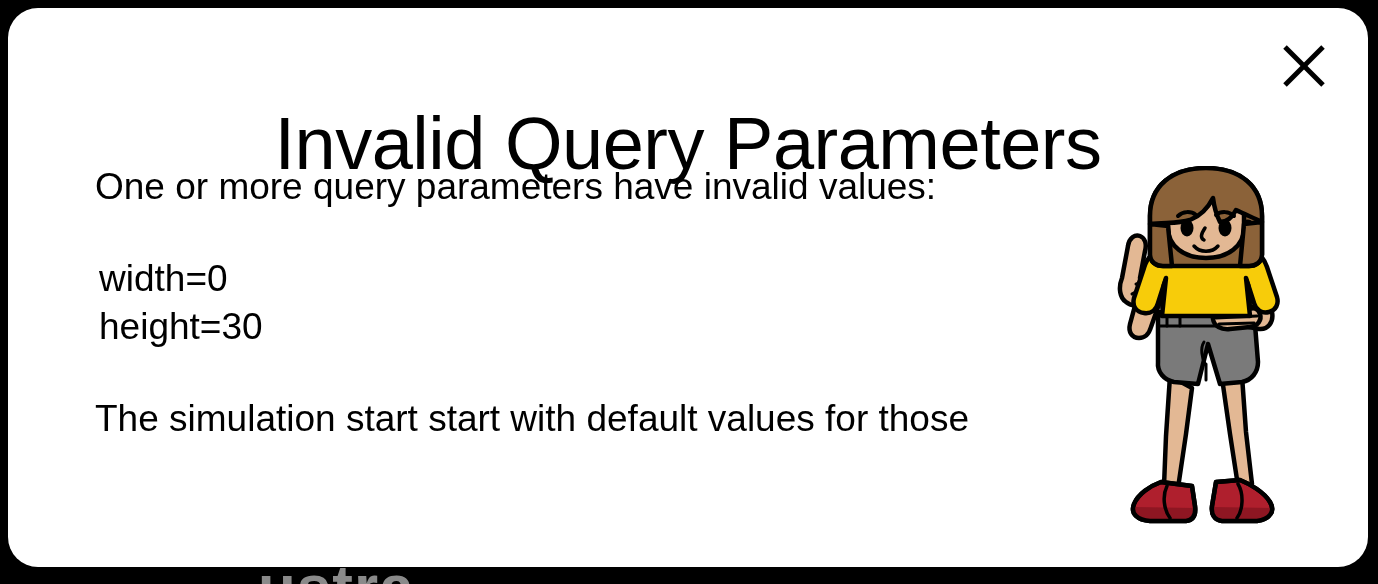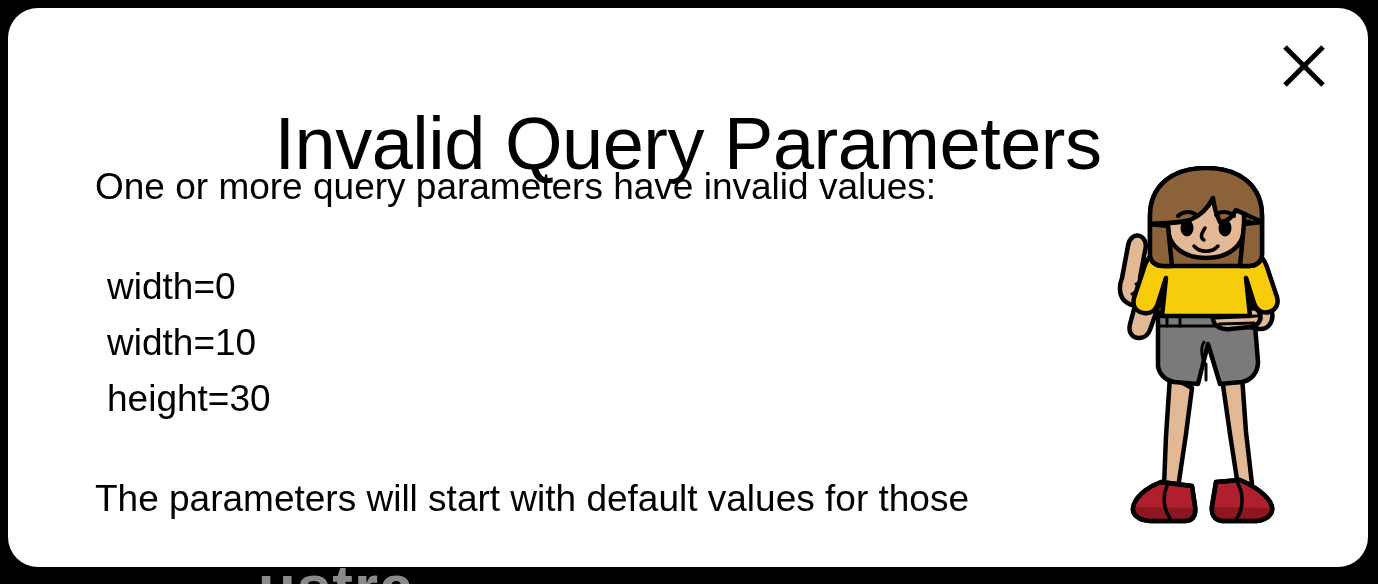--- a/index.html
+++ b/index.html
@@ -82,21 +82,21 @@
     position: absolute;
     left: 87px;
     top: 157px;
     width: 990px;
     font-size: 37px;
     color: #000000;
     line-height: 44px;
   }
   .body-paragraph { margin: 0; }
   .body-spacer { height: 44px; }
-  .param-line { margin: 12px; white-space: nowrap; }
+  .param-line { margin: 4px; white-space: nowrap; }
 
   
   #character {
     position: absolute;
     left: 1096px;
     top: 158px;
     width: 200px;
     height: 370px;
   }
   #character svg { display: block; }
@@ -121,28 +121,27 @@
 
   <h1 id="dialog-title">Invalid Query Parameters</h1>
 
   <div id="dialog-body">
     <p class="body-paragraph">One or more query parameters have invalid values:</p>
 
     <div class="body-spacer"></div>
 
     <div>
       <p class="param-line">width=0</p>
-      <p class="param-line">width=10</p>
       <p class="param-line">height=30</p>
     </div>
 
     <div class="body-spacer"></div>
 
     <div>
-      <p class="body-paragraph">The parameters will start with default values for those</p>
+      <p class="body-paragraph">The simulation start start with default values for those</p>
     </div>
   </div>
 
   <div id="character">
     <svg width="200" height="370" viewBox="0 0 200 370" aria-hidden="true">
       <g stroke="#000000" stroke-width="4.5" stroke-linejoin="round" stroke-linecap="round">
 
         <path d="M66 210 L62 270 L60 320 L74 322 L82 268 L88 222 Z" fill="#E3B894"></path>
         <path d="M118 212 L126 268 L134 320 L148 318 L142 266 L138 210 Z" fill="#E3B894"></path>
 

